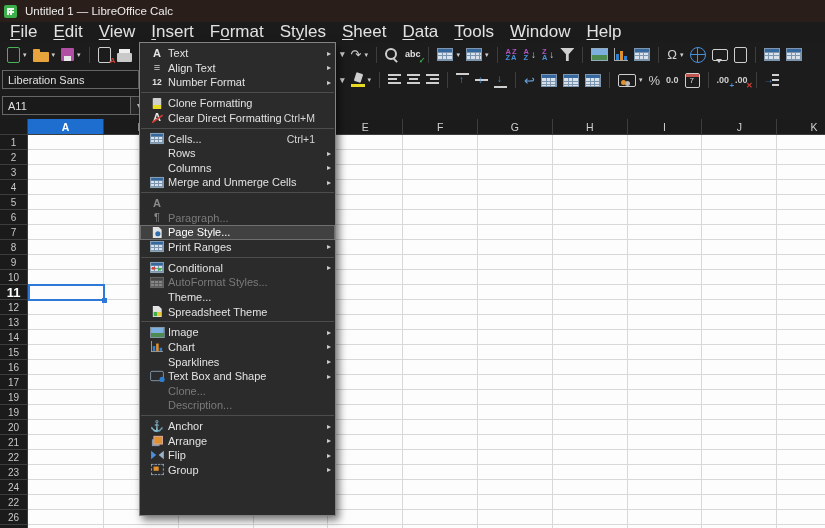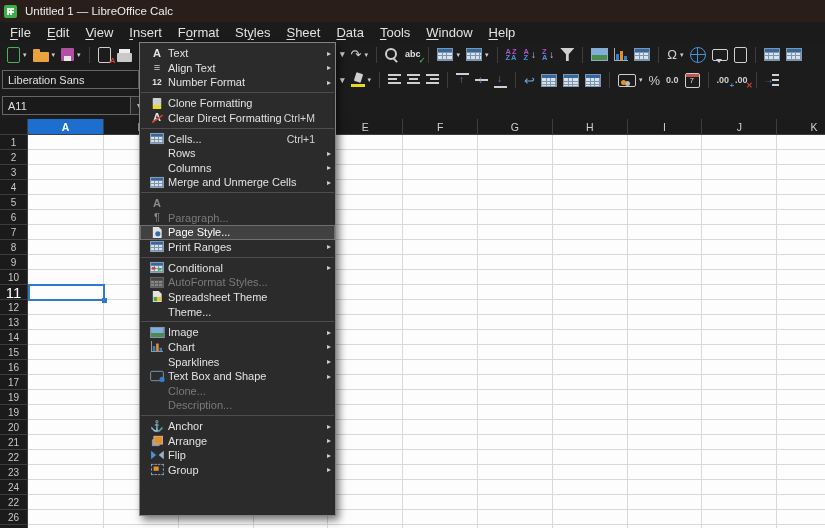--- a/index.html
+++ b/index.html
@@ -9,21 +9,21 @@
   .titlebar{position:absolute;left:0;top:0;width:825px;height:22px;background:#2a1e1a;
             display:flex;align-items:center;gap:8px;padding-left:4px;box-sizing:border-box;}
   .calc-icon{width:13px;height:13px;border-radius:2px;background:#3cae4a;position:relative;flex:none;}
   .calc-icon::after{content:"";position:absolute;left:3px;top:3px;right:3px;bottom:3px;background:
      repeating-linear-gradient(#fff 0 2px,transparent 2px 3.5px),
      repeating-linear-gradient(90deg,#fff 0 2px,transparent 2px 3.5px);opacity:.9;}
   .title-text{font-size:11.5px;color:#ececec;}
   
   .menubar{position:absolute;left:0;top:22px;width:825px;height:20px;background:#1b1b1b;
            display:flex;align-items:center;padding-left:2px;box-sizing:border-box;}
-  .mb-item{font-size:13px;padding:2px 8px;color:#e2e2e2;cursor:default;}
+  .mb-item{font-size:17px;padding:2px 8px;color:#e2e2e2;cursor:default;}
   .mb-item u{text-underline-offset:2px;}
   
   .tb{position:absolute;left:0;width:825px;background:#1c1c1c;}
   .tb1{top:42px;height:25px;}
   .tb2{top:67px;height:26px;}
   .tb-group{position:absolute;top:0;height:100%;display:flex;align-items:center;}
   .tb-left{left:4px;}
   .tb-right{left:337px;}
   .tbtn{position:relative;height:22px;display:inline-flex;align-items:center;padding:0 2px;margin:0 1px;border-radius:2px;}
   .dd{font-size:7px;color:#cfcfcf;margin-left:3px;}
@@ -123,21 +123,21 @@
   
   .sheet{position:absolute;left:0;top:119px;width:825px;height:409px;background:#1b1b1b;}
   .corner{position:absolute;left:0;top:0;width:28px;height:16px;background:#1b1b1b;border-right:1px solid #3d3d3d;border-bottom:1px solid #3d3d3d;box-sizing:border-box;}
   .colhdr{position:absolute;left:28px;top:0;right:0;height:16px;overflow:hidden;white-space:nowrap;}
   .ch{position:absolute;top:0;height:16px;box-sizing:border-box;border-right:1px solid #3d3d3d;border-bottom:1px solid #3d3d3d;
       background:#1b1b1b;color:#d0d0d0;font-size:10.5px;display:flex;align-items:center;justify-content:center;}
   .ch.sel{background:#1e6ed0;color:#fff;font-weight:bold;}
   .rowhdr{position:absolute;left:0;top:16px;width:28px;bottom:0;overflow:hidden;}
   .rh{width:28px;height:15px;box-sizing:border-box;border-bottom:1px solid #3d3d3d;border-right:1px solid #3d3d3d;
       background:#1b1b1b;color:#c8c8c8;font-size:10px;display:flex;align-items:center;justify-content:center;}
-  .rh.sel{color:#fff;font-weight:normal;font-size:15px;}
+  .rh.sel{color:#fff;font-weight:bold;font-size:13px;}
   .grid{position:absolute;left:28px;top:16px;right:0;bottom:0;background:#fdfdfd;
         background-image:repeating-linear-gradient(to bottom,transparent 0 14px,#d8d8d8 14px 15px);}
   .vline{position:absolute;top:0;bottom:0;width:1px;background:#d8d8d8;}
   .sel-cell{position:absolute;box-sizing:border-box;border:2px solid #2e79d8;}
   .sel-cell::after{content:"";position:absolute;right:-4px;bottom:-4px;width:5px;height:5px;background:#2e79d8;}
   
   .menu{position:absolute;left:139px;top:42px;width:197px;height:474px;background:#2b2b2b;
         border:1px solid #828282;box-sizing:border-box;box-shadow:3px 4px 8px rgba(0,0,0,.55);
         display:flex;flex-direction:column;padding:3px 0;z-index:10;}
   .mitem{height:14.6px;flex:none;display:flex;align-items:center;padding:0 4px 0 6px;box-sizing:border-box;font-size:11px;color:#e2e2e2;}
@@ -523,29 +523,29 @@
         <span class="sub">▸</span>
       </div>
       <div class="mitem disabled">
         <span class="ic">
           <span class="mic tbl af"></span>
         </span>
         <span class="lbl">Auto<u>F</u>ormat Styles...</span>
         <span class="sub"></span>
       </div>
       <div class="mitem">
-        <span class="ic">
-          <span class="mic page th"></span>
-        </span>
-        <span class="lbl"><u>S</u>preadsheet Theme</span>
-        <span class="sub"></span>
-      </div>
-      <div class="mitem">
         <span class="ic"></span>
         <span class="lbl">Theme...</span>
+        <span class="sub"></span>
+      </div>
+      <div class="mitem">
+        <span class="ic">
+          <span class="mic page th"></span>
+        </span>
+        <span class="lbl"><u>S</u>preadsheet Theme</span>
         <span class="sub"></span>
       </div>
       <div class="msep"></div>
       <div class="mitem">
         <span class="ic">
           <span class="mic img"></span>
         </span>
         <span class="lbl"><u>I</u>mage</span>
         <span class="sub">▸</span>
       </div>

